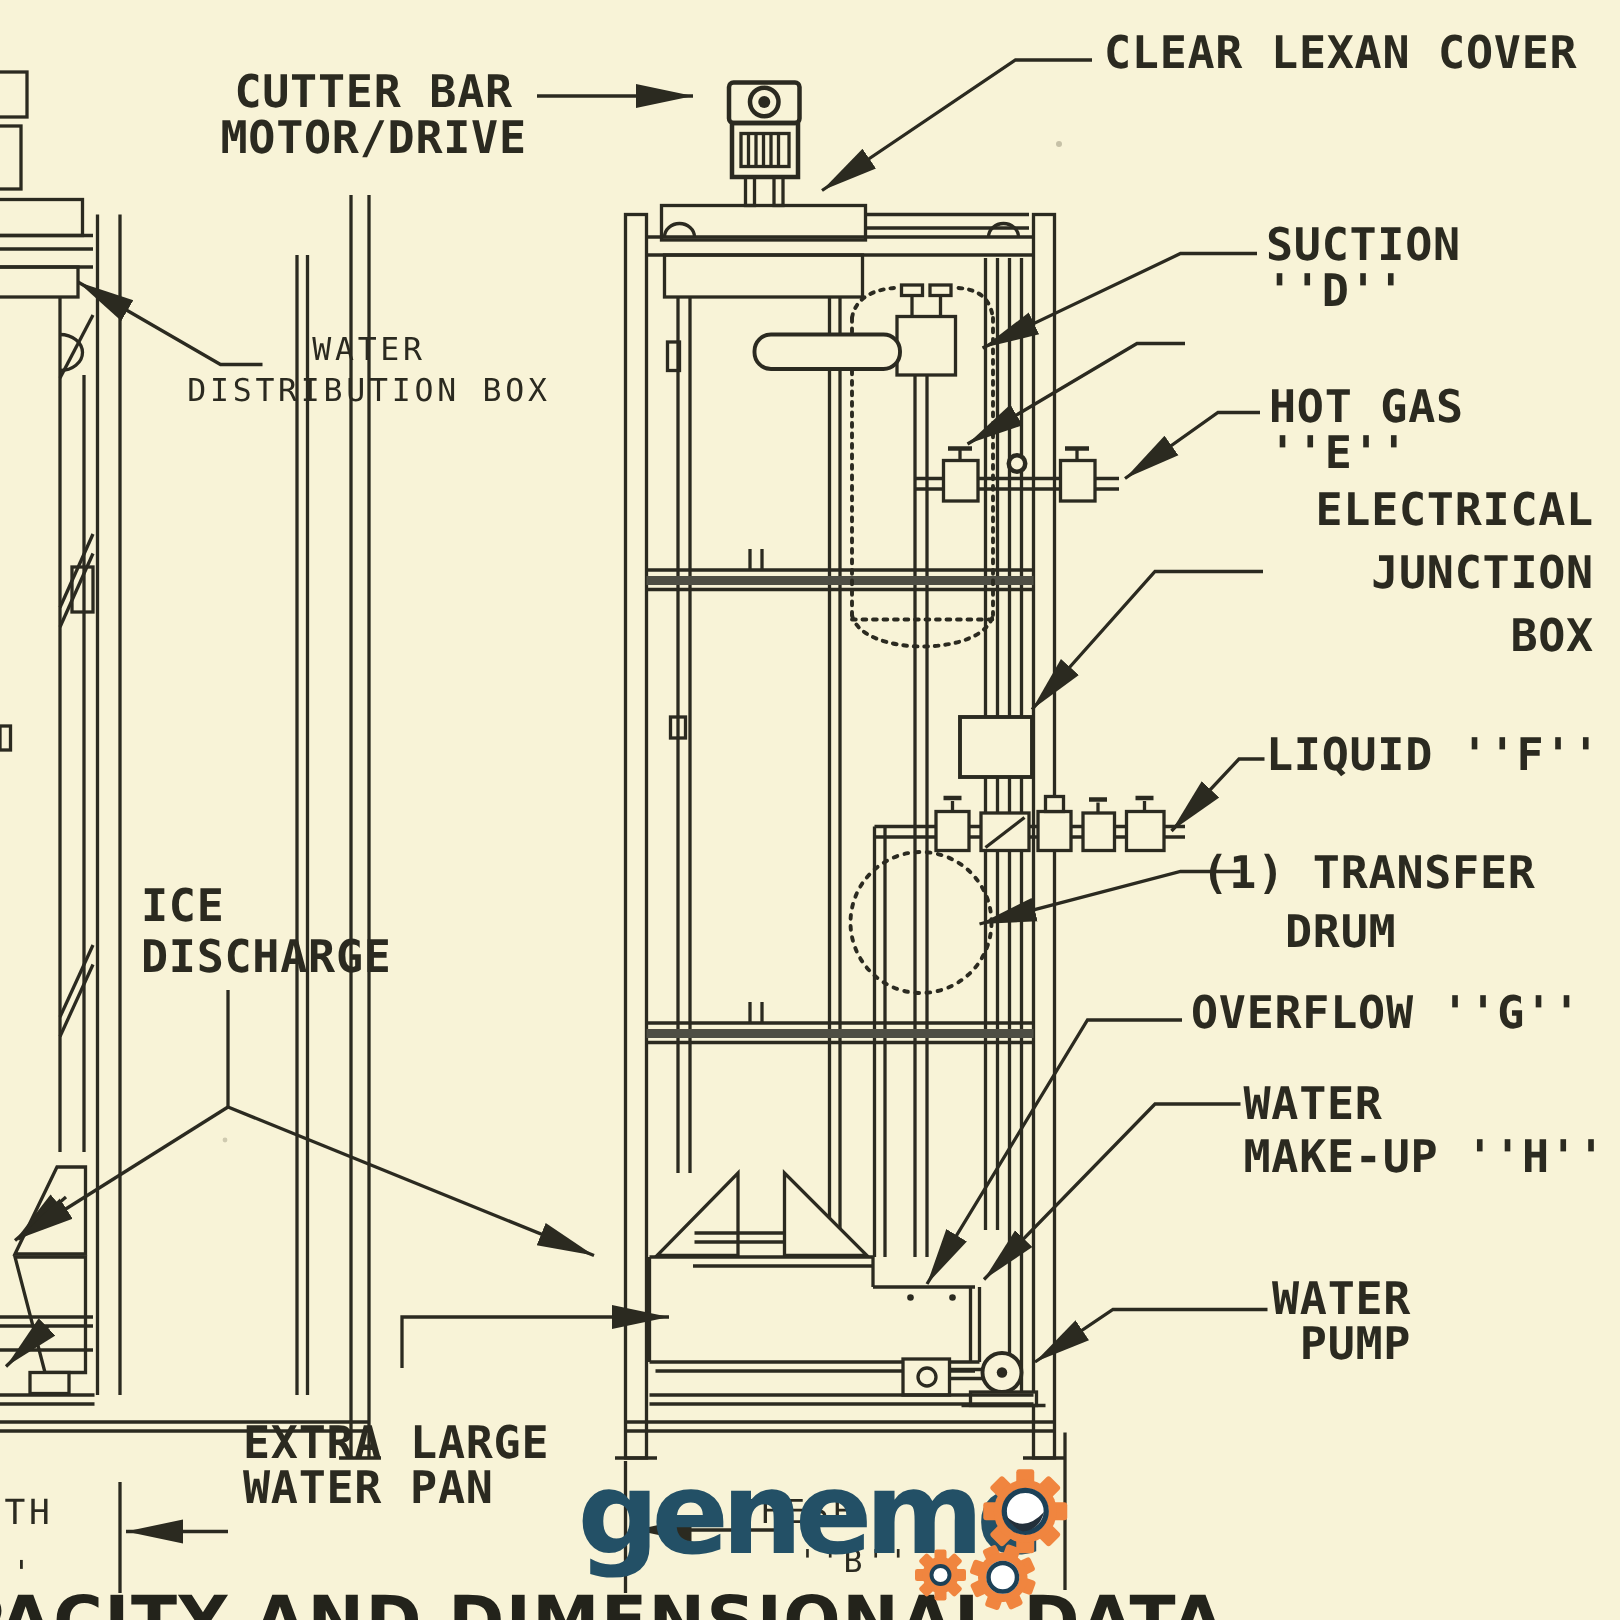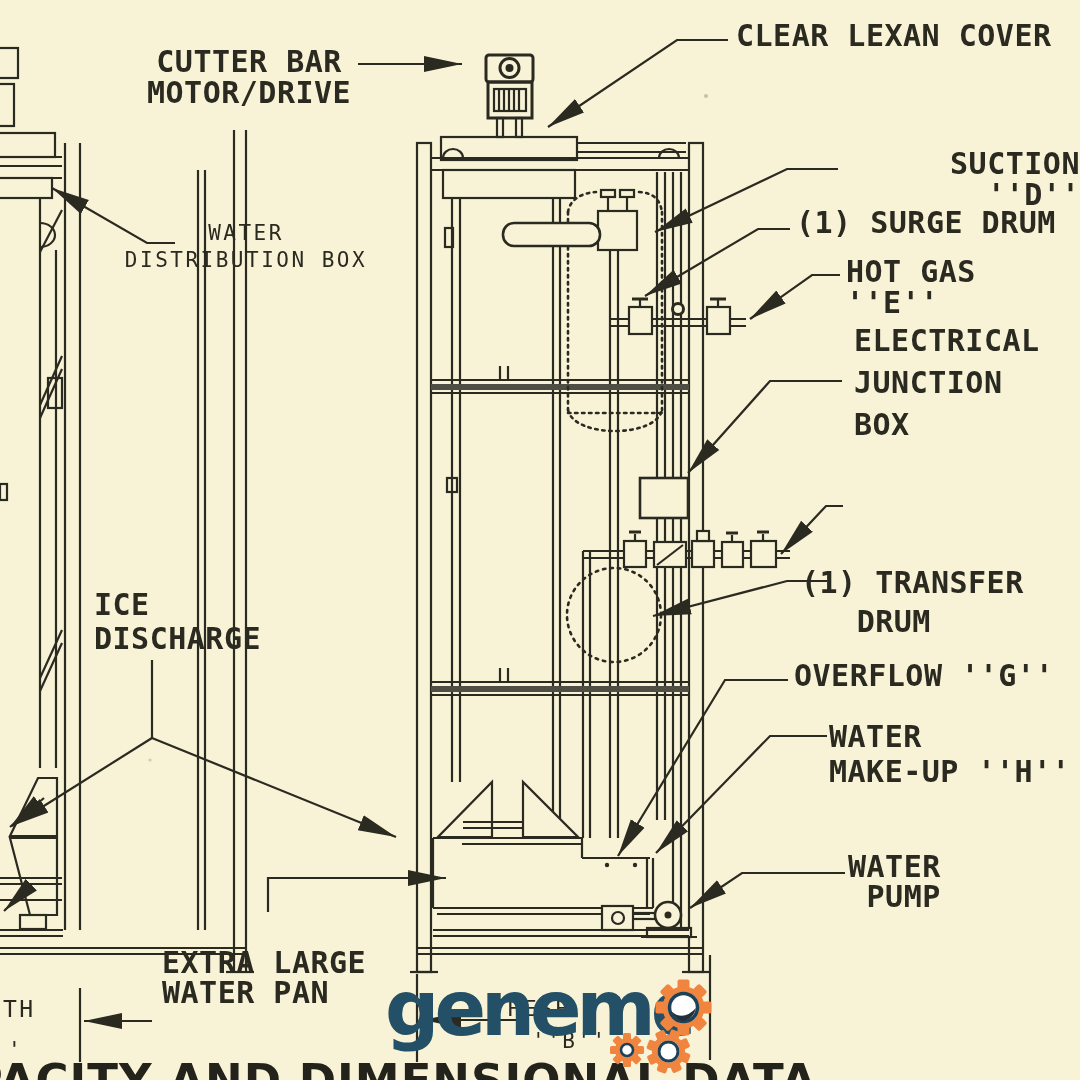--- a/index.html
+++ b/index.html
@@ -272,26 +272,26 @@
       <circle cx="706" cy="96" r="2" fill="#c6c1a7" stroke="none"></circle>
       <circle cx="150" cy="760" r="1.6" fill="#cfcab0" stroke="none"></circle>
     </g>
   </svg>
 
   <div class="lbl fA" style="left:147px;top:46px;text-align:center;">CUTTER BAR
 MOTOR/DRIVE</div>
   <div class="lbl fA" style="left:736px;top:20px;">CLEAR LEXAN COVER</div>
   <div class="lbl fB" style="left:110px;top:220px;width:272px;text-align:center;">WATER
 DISTRIBUTION BOX</div>
-  <div class="lbl fA" style="left:844px;top:148px;text-align:right;">SUCTION  ''D''</div>
-  <div class="lbl fA" style="left:796px;top:207px;">(1) SURGE DRUM</div>
+  <div class="lbl fA" style="left:844px;top:148px;">SUCTION  ''D''</div>
   <div class="lbl fA" style="left:846px;top:256px;">HOT GAS  ''E''</div>
-  <div class="lbl fA" style="left:854px;top:320px;line-height:42px;">ELECTRICAL
+  <div class="lbl fA" style="left:877px;top:320px;line-height:42px;text-align:right;">ELECTRICAL
 JUNCTION
 BOX</div>
+  <div class="lbl fA" style="left:844px;top:488px;">LIQUID ''F''</div>
   <div class="lbl fA" style="left:801px;top:563px;line-height:39px;">(1) TRANSFER
 &nbsp;&nbsp;&nbsp;DRUM</div>
   <div class="lbl fA" style="left:794px;top:660px;">OVERFLOW  ''G''</div>
   <div class="lbl fA" style="left:829px;top:719px;line-height:35px;">WATER
 MAKE-UP  ''H''</div>
   <div class="lbl fA" style="left:848px;top:852px;line-height:30px;">WATER
 &nbsp;PUMP</div>
   <div class="lbl fA" style="left:94px;top:588px;line-height:34px;">ICE
 DISCHARGE</div>
   <div class="lbl fA" style="left:162px;top:912px;line-height:30px;margin-top:36px;">EXTRA LARGE

